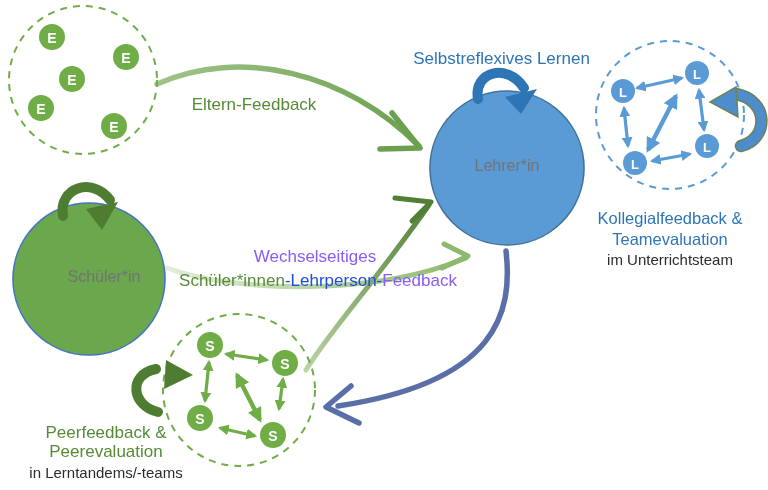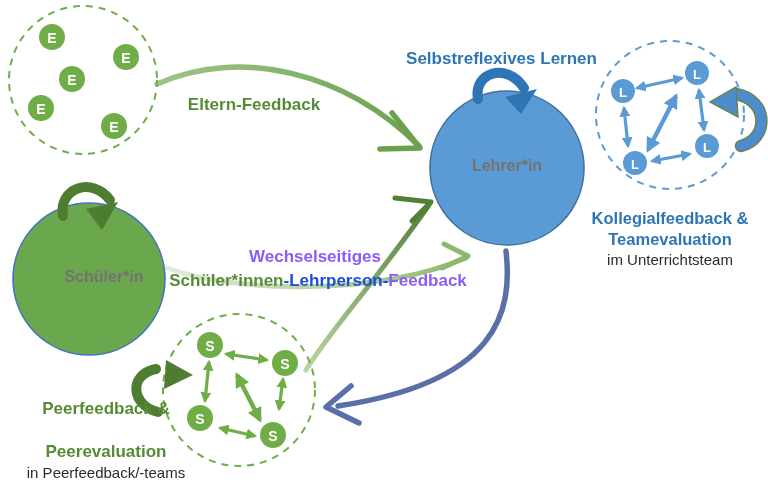--- a/index.html
+++ b/index.html
@@ -2,21 +2,21 @@
 <html><head>
 <meta charset="utf-8">
 <style>
   html,body{margin:0;padding:0;background:#fff;}
   #canvas{
     position:relative;width:768px;height:490px;background:#fff;overflow:hidden;
     font-family:"Liberation Sans",sans-serif;
   }
   #diagram-svg{position:absolute;left:0;top:0;}
   .lbl{position:absolute;text-align:center;line-height:1.25;white-space:nowrap;}
-  .bold{font-weight:bold;}
+  .bold{font-weight:normal;}
   .green-text{color:#568B36;}
   .blue-text{color:#2E75B6;}
   .black-text{color:#8b5cf6;}
   .sub-text{color:#2b2b2b;font-weight:normal;font-size:15px;}
   .t17{font-size:17px;}
   .t16{font-size:16.5px;}
   .t20{font-size:16px;color:#737373;}
 </style>
 </head>
 <body>
@@ -149,17 +149,17 @@
 
   <div class="lbl bold t17 black-text" style="left:155px;top:246px;width:320px;">Wechselseitiges</div>
   <div class="lbl bold t17" style="left:128px;top:270px;width:380px;">
     <span class="green-text">Schüler*innen</span><span style="color:#1d4ed8;">-Lehrperson-</span><span class="black-text">Feedback</span>
   </div>
 
   <div class="lbl bold t16 blue-text" style="left:570px;top:208px;width:200px;">Kollegialfeedback &amp;</div>
   <div class="lbl bold t16 blue-text" style="left:570px;top:229px;width:200px;">Teamevaluation</div>
   <div class="lbl sub-text" style="left:570px;top:251px;width:200px;">im Unterrichtsteam</div>
 
-  <div class="lbl bold t17 green-text" style="left:4px;top:398px;width:204px;">Peerfeedback &amp;</div>
+  <div class="lbl bold t17 green-text" style="left:4px;top:422px;width:204px;">Peerfeedback &amp;</div>
   <div class="lbl bold t17 green-text" style="left:4px;top:441px;width:204px;">Peerevaluation</div>
-  <div class="lbl sub-text" style="left:4px;top:464px;width:204px;">in Peerfeedback/-teams</div>
+  <div class="lbl sub-text" style="left:4px;top:464px;width:204px;">in Lerntandems/-teams</div>
 
 </div>
 
 </body></html>

